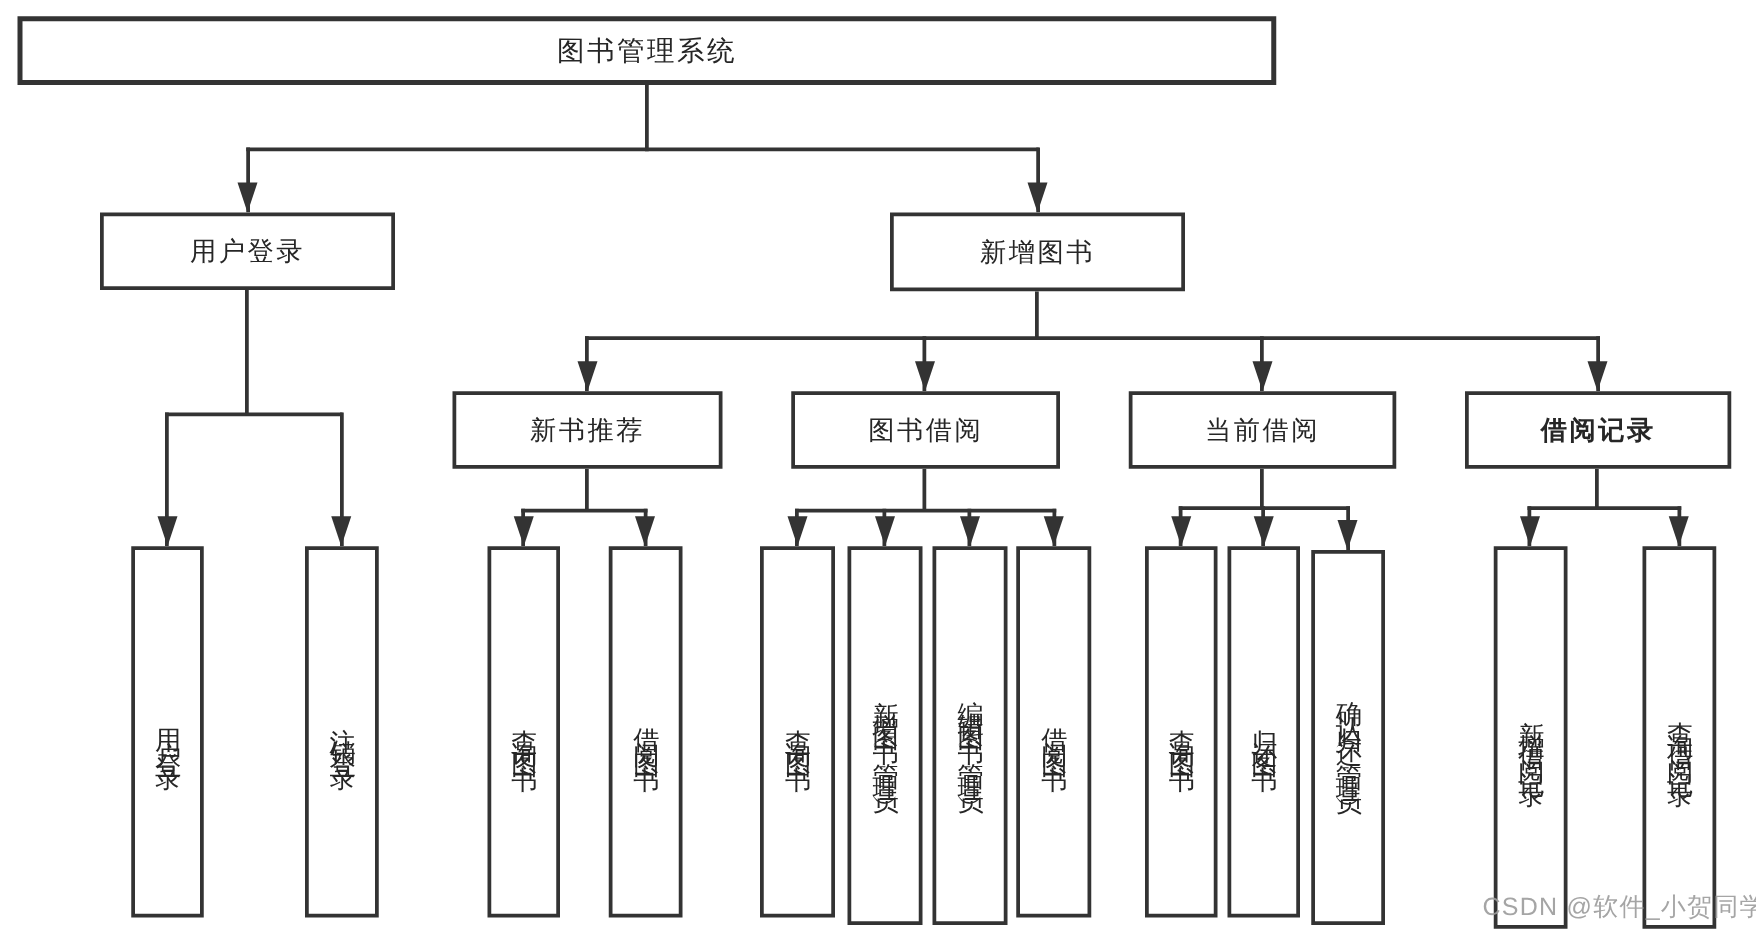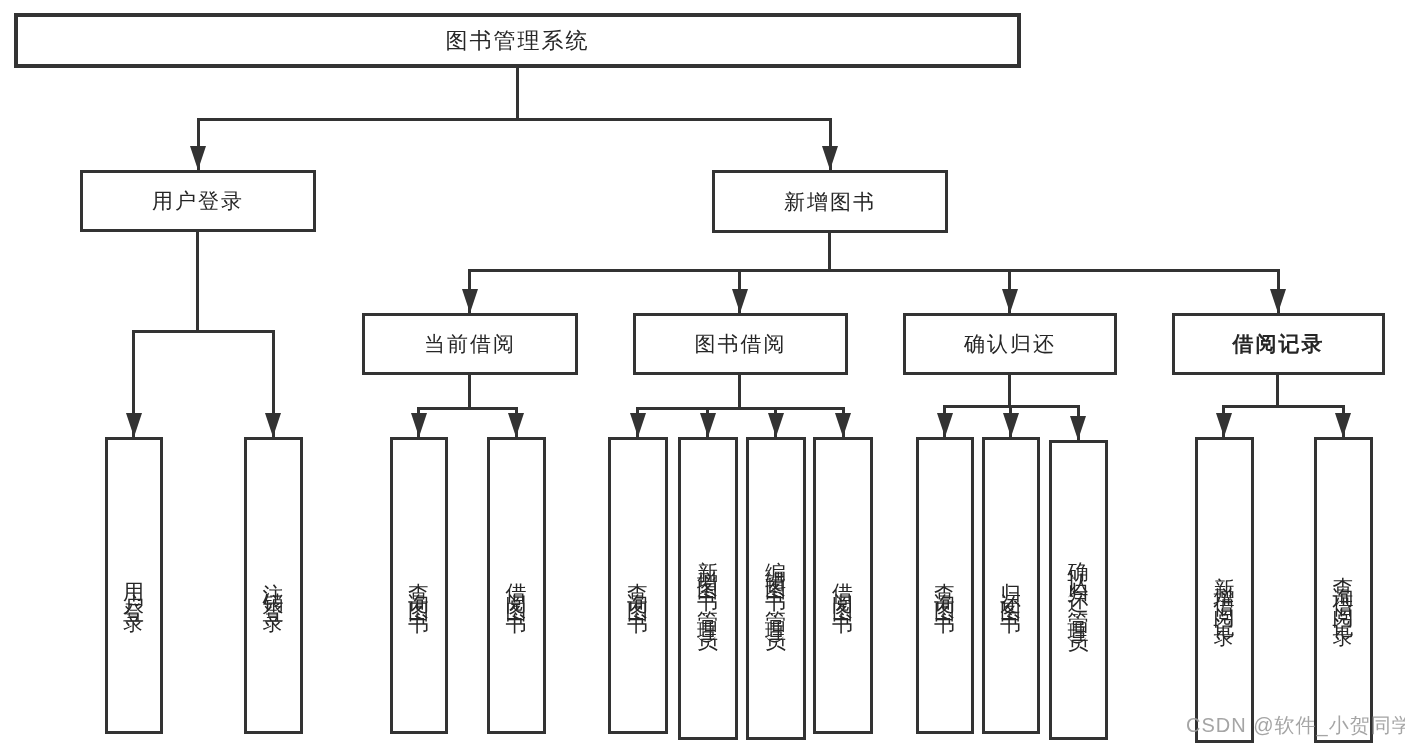--- a/index.html
+++ b/index.html
@@ -104,27 +104,27 @@
   <div class="vline" style="left:468px; top:269px; height:44px;"></div>
   <div class="arrow" style="left:462px; top:289px;"></div>
   <div class="vline" style="left:738px; top:269px; height:44px;"></div>
   <div class="arrow" style="left:732px; top:289px;"></div>
   <div class="vline" style="left:1008px; top:269px; height:44px;"></div>
   <div class="arrow" style="left:1002px; top:289px;"></div>
   <div class="vline" style="left:1277px; top:269px; height:44px;"></div>
   <div class="arrow" style="left:1270px; top:289px;"></div>
 
   <div class="node" style="left:362px; top:313px; width:216px; height:62px;">
-    <span>当前借阅</span>
+    <span>新书推荐</span>
   </div>
   <div class="node" style="left:633px; top:313px; width:215px; height:62px;">
     <span>图书借阅</span>
   </div>
   <div class="node" style="left:903px; top:313px; width:214px; height:62px;">
-    <span>确认归还</span>
+    <span>当前借阅</span>
   </div>
   <div class="node" style="left:1172px; top:313px; width:213px; height:62px;font-weight:bold;">
     <span>借阅记录</span>
   </div>
 
   <div class="vline" style="left:468px; top:375px; height:34px;"></div>
   <div class="hline" style="left:417px; top:407px; width:101px;"></div>
   <div class="vline" style="left:417px; top:407px; height:30px;"></div>
   <div class="arrow" style="left:411px; top:413px;"></div>
   <div class="vline" style="left:515px; top:407px; height:30px;"></div>

